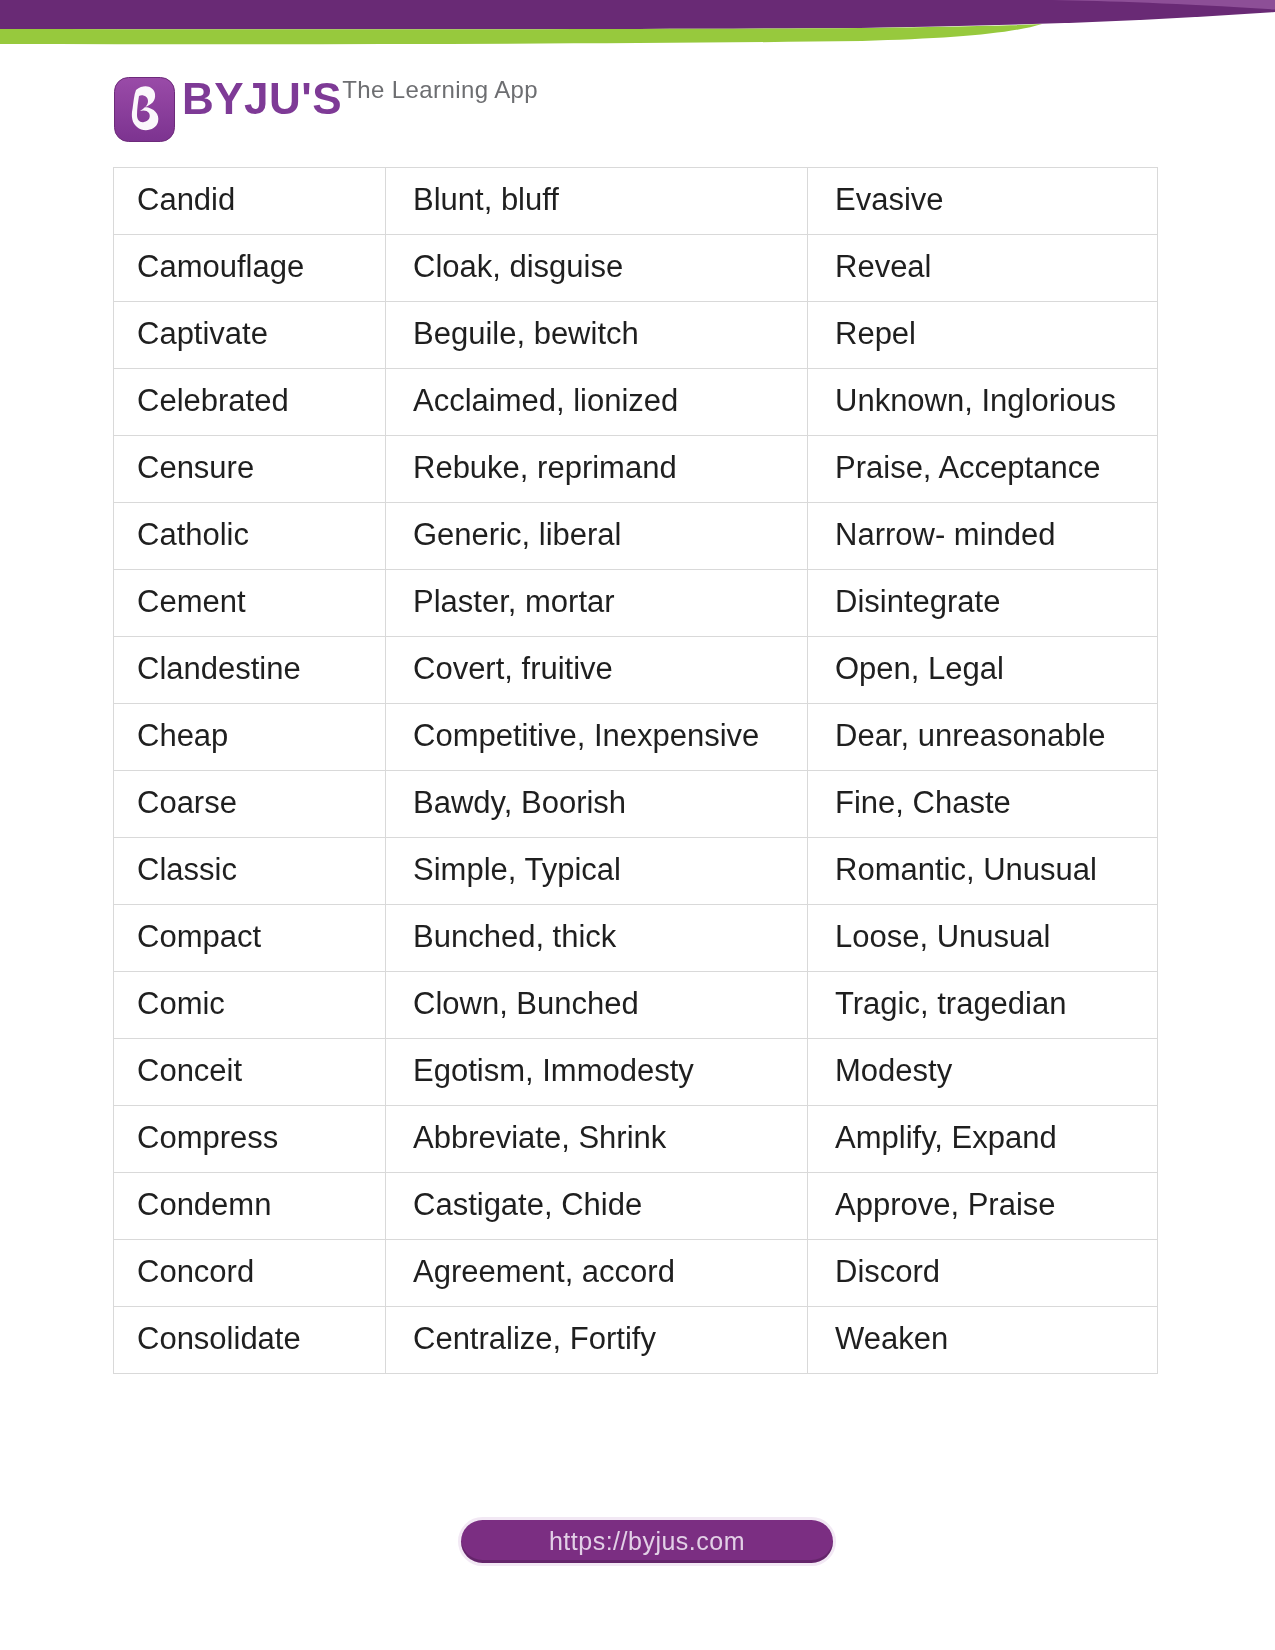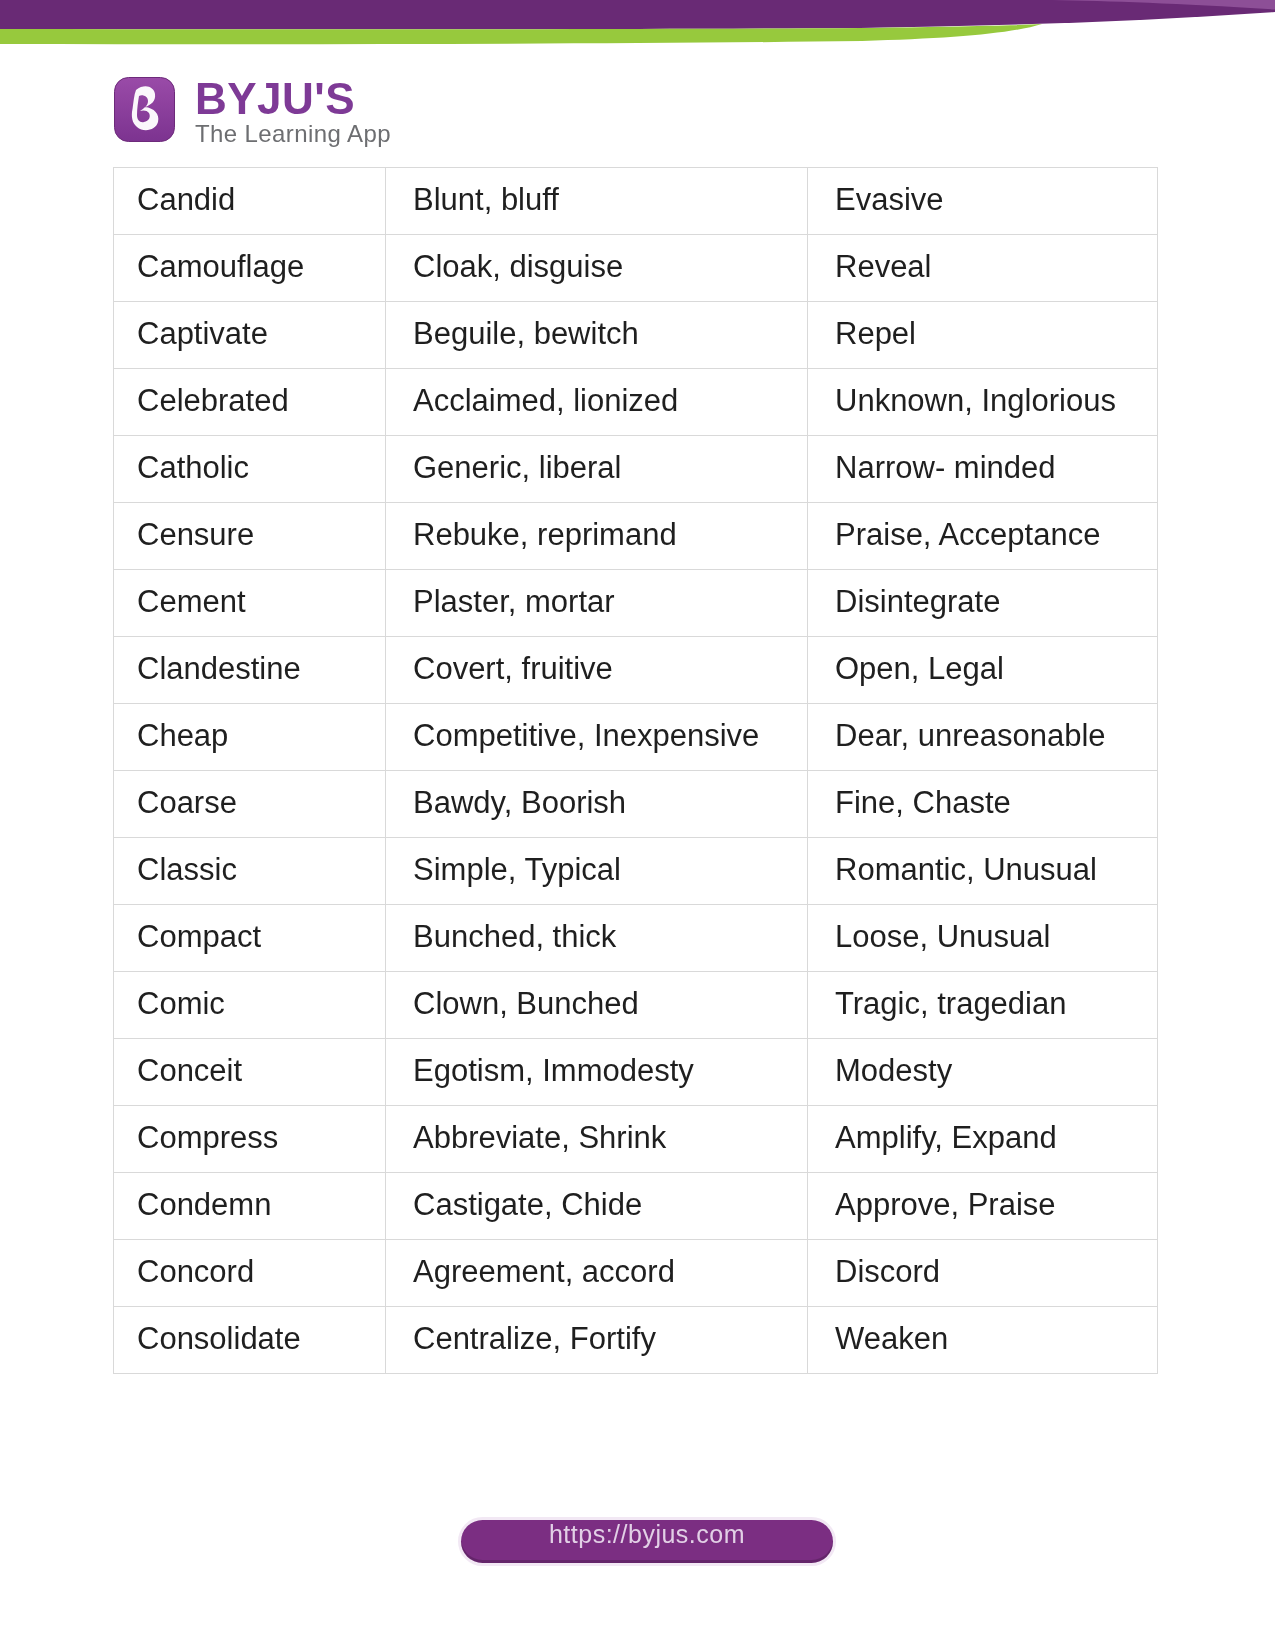--- a/index.html
+++ b/index.html
@@ -25,21 +25,21 @@
   }
   .header-swoosh{
     position:absolute;top:0;left:0;
     width:1275px;height:50px;display:block;
   }
   .logo{
     position:absolute;top:77px;left:114px;
     display:flex;align-items:flex-start;
   }
   .logo-tile{width:61px;height:65px;display:block;}
-  .logo-textcol{margin-left:20px;display:flex;flex-direction:column;}
+  .logo-textcol{margin-left:7px;display:flex;flex-direction:row;}
   .brand{
     font-size:44px;font-weight:bold;line-height:44px;
     color:var(--wordmark-purple,#7e3a96);
     letter-spacing:0.5px;margin-top:0px;
   }
   .tagline{
     font-size:24px;line-height:20px;margin-top:3px;
     color:var(--tagline-gray,#6d6e71);
     letter-spacing:0.4px;
   }
@@ -63,21 +63,21 @@
   table.synonym-table td:first-child{padding-left:23px;}
   .col-word{width:272px;}
   .col-syn{width:422px;}
   .col-ant{width:350px;}
   .footer-pill{
     position:absolute;left:461px;top:1520px;
     width:372px;height:43px;
     background:var(--pill-purple,#7b2e82);
     border-radius:22px;
     box-shadow:0 0 0 3px #f2e8f4, inset 0 -3px 0 rgba(0,0,0,0.18);
-    display:flex;justify-content:center;
+    display:flex;align-items:center;justify-content:center;
     cursor:pointer;
   }
   .footer-pill span{
     color:var(--pill-text,#e2d0e6);
     font-size:25px;letter-spacing:0.5px;
   }
 </style>
 </head>
 <body>
 
@@ -133,32 +133,32 @@
       <td>Repel</td>
     </tr>
 
     <tr>
       <td>Celebrated</td>
       <td>Acclaimed, lionized</td>
       <td>Unknown, Inglorious</td>
     </tr>
 
     <tr>
+      <td>Censure</td>
+      <td>Rebuke, reprimand</td>
+      <td>Praise, Acceptance</td>
+    </tr>
+
+    <tr>
       <td>Catholic</td>
       <td>Generic, liberal</td>
       <td>Narrow- minded</td>
     </tr>
 
     <tr>
-      <td>Censure</td>
-      <td>Rebuke, reprimand</td>
-      <td>Praise, Acceptance</td>
-    </tr>
-
-    <tr>
       <td>Cement</td>
       <td>Plaster, mortar</td>
       <td>Disintegrate</td>
     </tr>
 
     <tr>
       <td>Clandestine</td>
       <td>Covert, fruitive</td>
       <td>Open, Legal</td>
     </tr>

